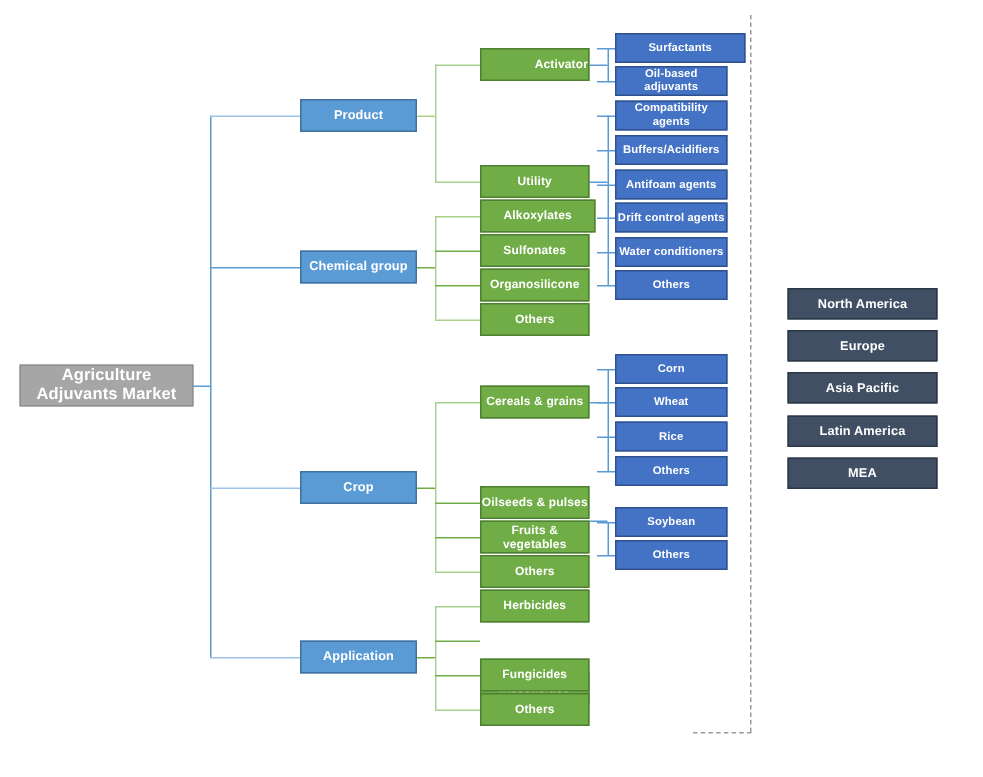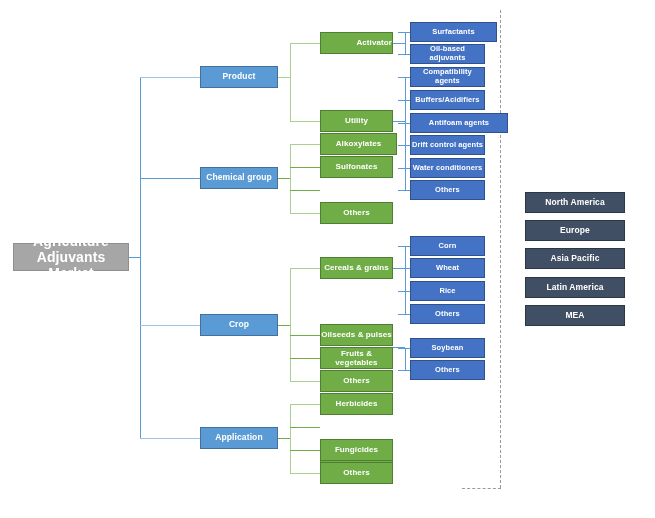--- a/index.html
+++ b/index.html
@@ -22,21 +22,21 @@
     justify-content:center;
     text-align:center;
     color:#ffffff;
     font-weight:bold;
     line-height:1.15;
     letter-spacing:0.1px;
   }
   .node.root{
     background:#a6a6a6;
     border:1px solid #8f8f8f;
-    font-size:14px;
+    font-size:11px;
     padding:2px 3px;
   }
   .node.lvl1{
     background:#5b9bd5;
     border:1px solid #41719c;
     font-size:8.5px;
   }
   .node.green{
     background:#70ad47;
     border:1px solid #4f7f32;
@@ -165,20 +165,23 @@
   <div class="node green" style="left:320px;top:110px;width:73px;height:22px;">
     <span>Utility</span>
   </div>
 
   <div class="node green" style="left:320px;top:133px;width:77px;height:22px;text-align:right;">
     <span>Alkoxylates</span>
   </div>
   <div class="node green" style="left:320px;top:156px;width:73px;height:22px;">
     <span>Sulfonates</span>
   </div>
+  <div class="node green" style="left:320px;top:179px;width:73px;height:22px;">
+    <span>Organosilicone</span>
+  </div>
   <div class="node green" style="left:320px;top:202px;width:73px;height:22px;">
     <span>Others</span>
   </div>
 
   <div class="node green" style="left:320px;top:257px;width:73px;height:22px;">
     <span>Cereals &amp; grains</span>
   </div>
   <div class="node green" style="left:320px;top:324px;width:73px;height:22px;">
     <span>Oilseeds &amp; pulses</span>
   </div>
@@ -208,21 +211,21 @@
   <div class="node blue" style="left:410px;top:44px;width:75px;height:20px;">
     <span>Oil-based adjuvants</span>
   </div>
 
   <div class="node blue" style="left:410px;top:67px;width:75px;height:20px;">
     <span>Compatibility agents</span>
   </div>
   <div class="node blue" style="left:410px;top:90px;width:75px;height:20px;">
     <span>Buffers/Acidifiers</span>
   </div>
-  <div class="node blue" style="left:410px;top:113px;width:98px;height:20px;">
+  <div class="node blue" style="left:410px;top:113px;width:75px;height:20px;">
     <span>Antifoam agents</span>
   </div>
   <div class="node blue" style="left:410px;top:135px;width:75px;height:20px;">
     <span>Drift control agents</span>
   </div>
   <div class="node blue" style="left:410px;top:158px;width:75px;height:20px;">
     <span>Water conditioners</span>
   </div>
   <div class="node blue" style="left:410px;top:180px;width:75px;height:20px;">
     <span>Others</span>

